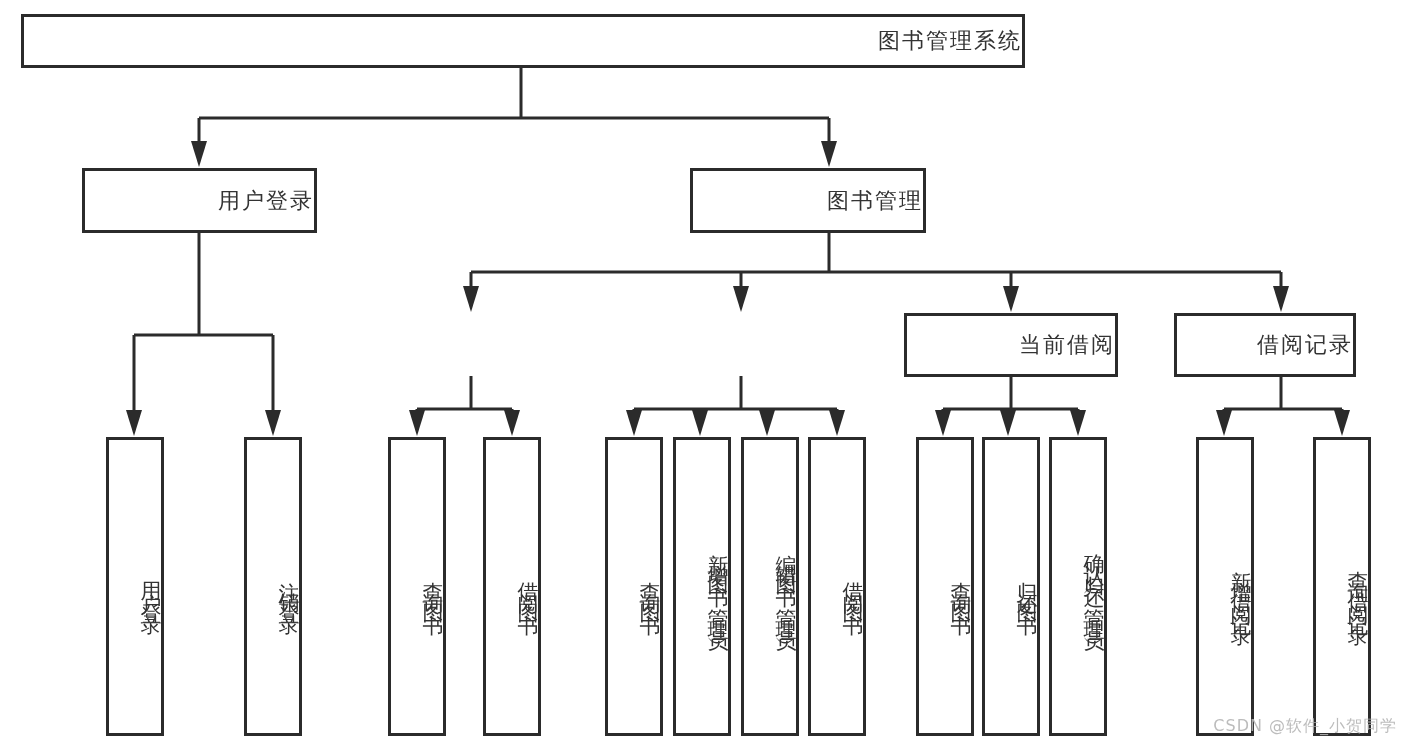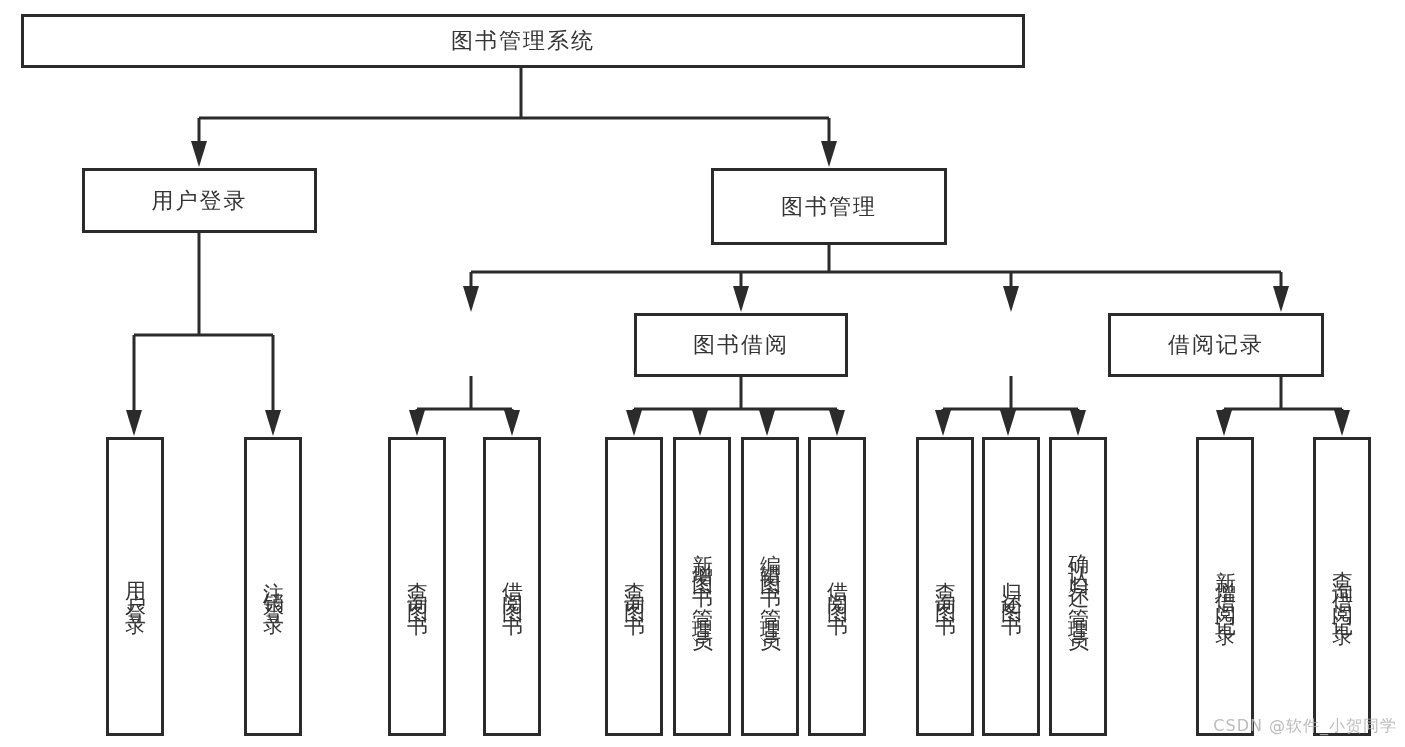--- a/index.html
+++ b/index.html
@@ -31,21 +31,21 @@
     fill:var(--line);
     stroke:none;
   }
   .box{
     position:absolute;
     box-sizing:border-box;
     border:3px solid var(--line);
     background:var(--background);
     display:flex;
     align-items:center;
-    justify-content:center;
+    justify-content:flex-end;
   }
   .h-label{
     font-size:22px;
     letter-spacing:2px;
     color:var(--text);
     white-space:nowrap;
   }
   .v-label{
     writing-mode:vertical-rl;
     text-orientation:mixed;
@@ -108,28 +108,28 @@
     <polygon points="1342,436 1334,410 1350,410"></polygon>
   </svg>
 
   <div class="box" style="left:21px;top:14px;width:1004px;height:54px">
     <span class="h-label">图书管理系统</span>
   </div>
 
   <div class="box" style="left:82px;top:168px;width:235px;height:65px">
     <span class="h-label">用户登录</span>
   </div>
-  <div class="box" style="left:711px;top:168px;width:236px;height:77px">
+  <div class="box" style="left:690px;top:168px;width:236px;height:65px">
     <span class="h-label">图书管理</span>
   </div>
 
-  <div class="box" style="left:634px;top:313px;width:214px;height:64px">
-    <span class="h-label">图书借阅</span>
+  <div class="box" style="left:904px;top:313px;width:214px;height:64px">
+    <span class="h-label">当前借阅</span>
   </div>
-  <div class="box" style="left:1108px;top:313px;width:216px;height:64px">
+  <div class="box" style="left:1174px;top:313px;width:182px;height:64px">
     <span class="h-label">借阅记录</span>
   </div>
 
   <div class="box" style="left:106px;top:437px;width:58px;height:299px">
     <span class="v-label">用户登录</span>
   </div>
   <div class="box" style="left:244px;top:437px;width:58px;height:299px">
     <span class="v-label">注销登录</span>
   </div>
 

